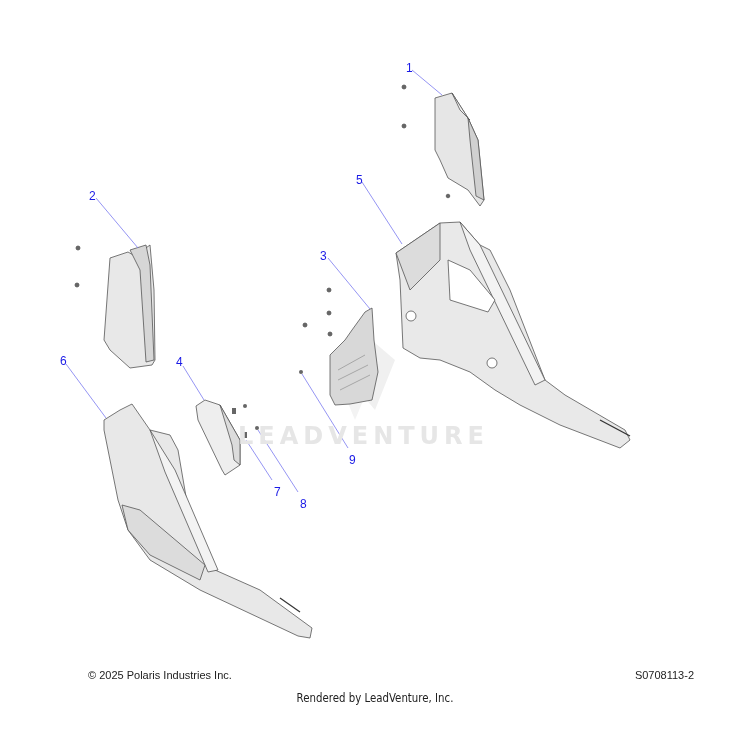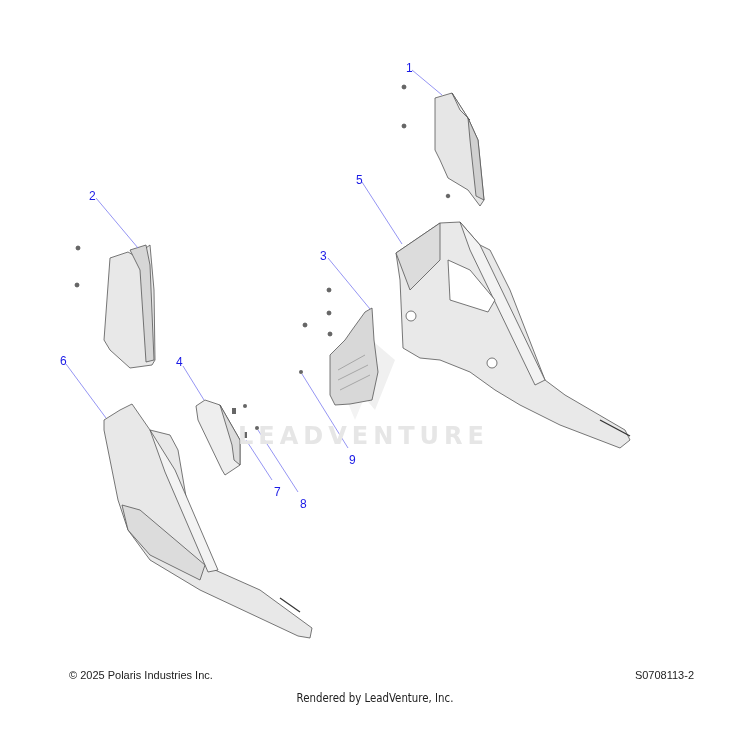--- a/index.html
+++ b/index.html
@@ -1,20 +1,20 @@
 <!DOCTYPE html>
 <html><head>
 <meta charset="utf-8">
 <style>
   html, body { margin:0; padding:0; background:#ffffff; }
   body { width:750px; height:750px; position:relative; overflow:hidden; font-family:"Liberation Sans", sans-serif; }
   .canvas { position:absolute; left:0; top:0; width:750px; height:750px; }
   .callout { position:absolute; font-family:"Liberation Sans", sans-serif; font-size:12px; color:#1a1ae6; line-height:1; }
   .watermark { position:absolute; left:238px; top:422px; font-family:"DejaVu Sans", sans-serif; font-size:24px; letter-spacing:5px; color:#e6e6e6; font-weight:bold;text-align:center; }
-  .footer-left { position:absolute; left:69px; top:669px; font-size:11px; color:#222; }
+  .footer-left { position:absolute; left:88px; top:669px; font-size:11px; color:#222; }
   .footer-right { position:absolute; right:56px; top:669px; font-size:11px; color:#222; }
   .footer-center { position:absolute; left:0; width:750px; text-align:center; top:691px; font-size:12px; color:#222; font-family:"DejaVu Sans", sans-serif; transform:scaleX(0.85); }
 </style>
 </head>
 <body>
 
 <div class="canvas">
   <svg width="750" height="750" viewBox="0 0 750 750">
 
     <g fill="#efefef" opacity="0.9">

